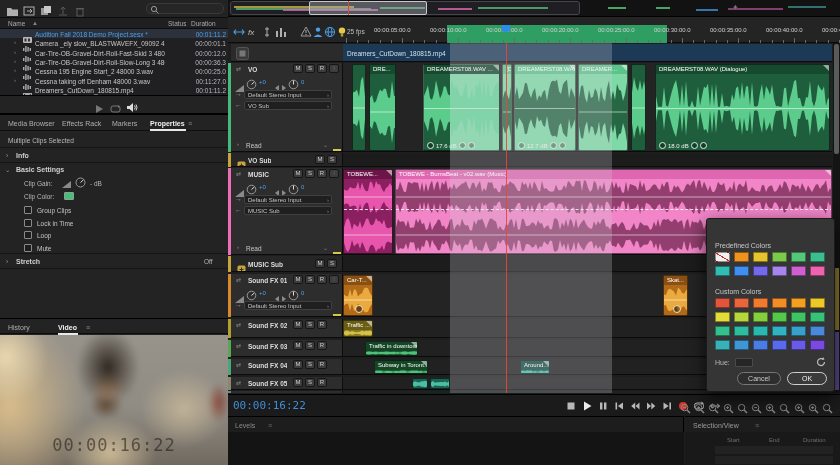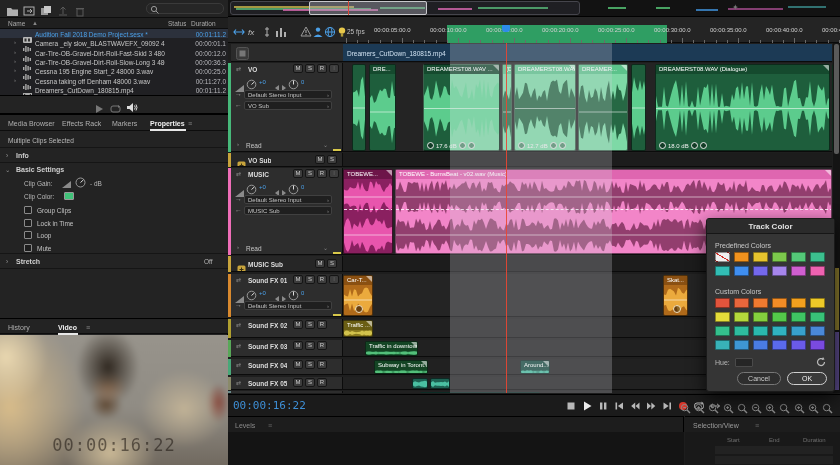--- a/index.html
+++ b/index.html
@@ -790,21 +790,20 @@
       <div class="abs" style="left:0;top:15px;width:155px;height:34px;background:#191919" id="selview-table">
           <div class="abs t6 nw" style="left: 42px; top: 4px; color: rgb(110, 110, 110);">Start</div>
           <div class="abs t6 nw" style="left: 84px; top: 4px; color: rgb(110, 110, 110);">End</div>
           <div class="abs t6 nw" style="left: 118px; top: 4px; color: rgb(110, 110, 110);">Duration</div>
           <div class="abs" style="left: 30px; top: 14px; width: 118px; height: 8px; background: rgb(34, 34, 34);"></div>
           <div class="abs" style="left: 30px; top: 24px; width: 118px; height: 8px; background: rgb(34, 34, 34);"></div>
         </div>
     </div>
 
     <div class="abs" id="dialog" style="left:478px;top:218px;width:129px;height:174px;background:#353535;border:1px solid #1a1a1a;border-radius:3px;box-shadow:0 6px 18px rgba(0,0,0,.7);z-index:30">
-      <div class="abs" style="left:0;top:0;width:127px;height:15px;background:#2b2b2b;border-bottom:1px solid #161616;text-align:center;color:#e0e0e0;font-size:8px;line-height:15px;font-weight:bold">Track Color</div>
       <span class="abs t7 nw" style="left:8px;top:22px;color:#c8c8c8">Predefined Colors</span>
       <div class="abs" id="grid-pre" style="left:8px;top:33px">
           <div class="abs swatch" style="left: 0px; top: 0px; background: linear-gradient(to right top, rgb(240, 240, 240) 46%, rgb(208, 48, 40) 46%, rgb(208, 48, 40) 54%, rgb(240, 240, 240) 54%);"></div>
           <div class="abs swatch" style="left: 19px; top: 0px; background: rgb(240, 146, 30);"></div>
           <div class="abs swatch" style="left: 38px; top: 0px; background: rgb(230, 196, 46);"></div>
           <div class="abs swatch" style="left: 57px; top: 0px; background: rgb(124, 201, 76);"></div>
           <div class="abs swatch" style="left: 76px; top: 0px; background: rgb(84, 200, 120);"></div>
           <div class="abs swatch" style="left: 95px; top: 0px; background: rgb(60, 191, 142);"></div>
           <div class="abs swatch" style="left: 0px; top: 14px; background: rgb(50, 189, 180);"></div>
           <div class="abs swatch" style="left: 19px; top: 14px; background: rgb(63, 142, 240);"></div>

